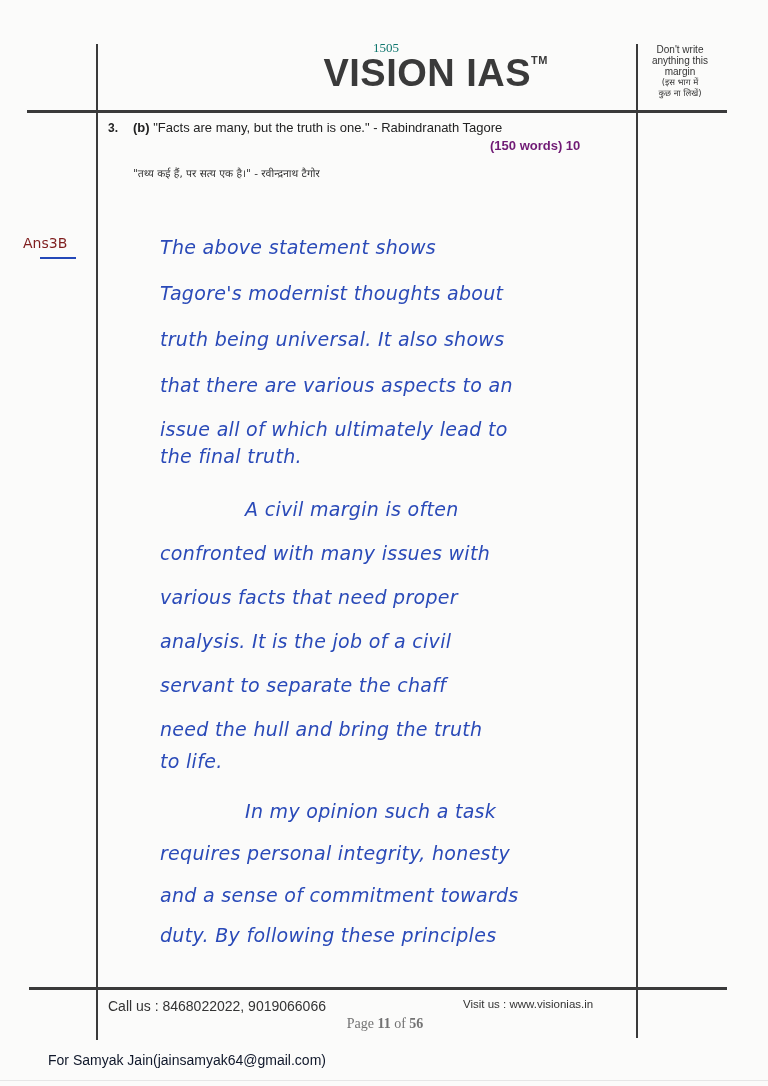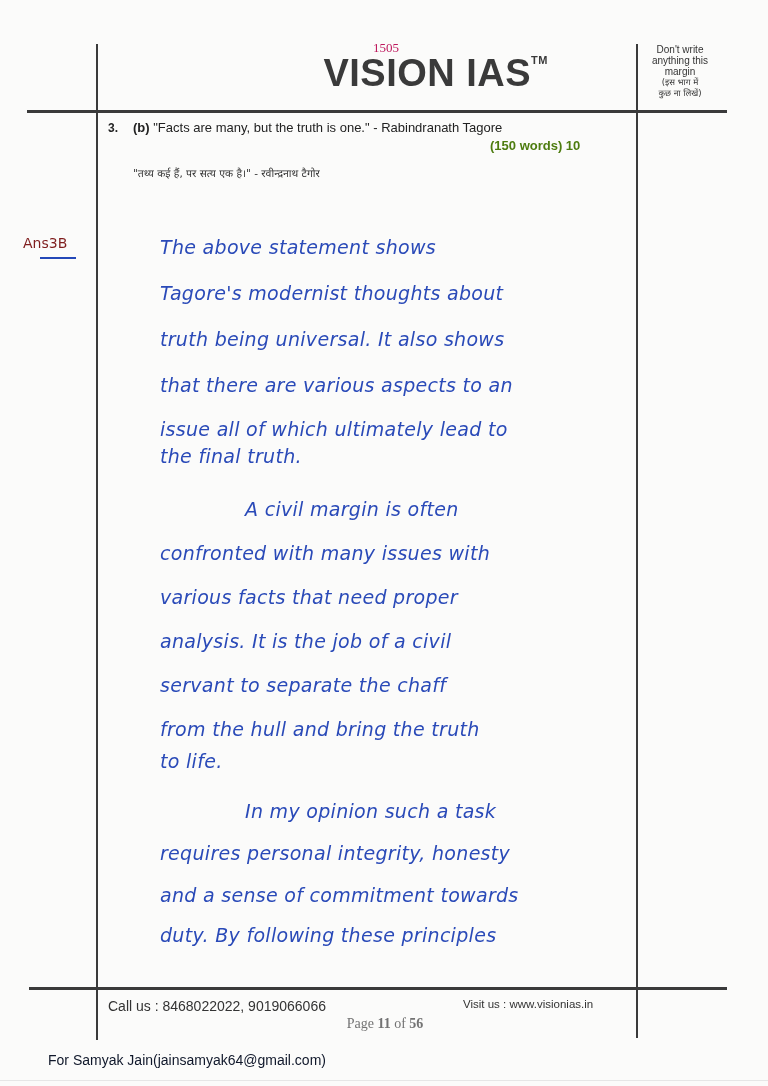--- a/index.html
+++ b/index.html
@@ -6,32 +6,32 @@
   body {
     width: 768px; height: 1086px; position: relative; overflow: hidden;
     background: #fbfbfa;
     font-family: "Liberation Sans", sans-serif;
     color: #222;
   }
   .vline { position: absolute; width: 2px; background: #3a3a3a; }
   .hline { position: absolute; height: 3px; background: #3a3a3a; }
 
   #code-num { position: absolute; left: 346px; top: 40px; width: 80px; text-align: center;
-    font-family: "Liberation Serif", serif; font-size: 13px; color: #be185d; }
+    font-family: "Liberation Serif", serif; font-size: 13px; color: #0f766e; }
   #brand { position: absolute; left: 228px; top: 52px; width: 320px; text-align: right;
     font-family: "Liberation Sans", sans-serif; font-weight: 700; font-size: 38px; letter-spacing: 0.5px; color: #3a3a3a; }
   #brand sup { font-size: 11px; font-weight: 700; vertical-align: top; position: relative; top: 2px; }
 
   #margin-note { position: absolute; left: 640px; top: 44px; width: 80px; text-align: center;
     font-size: 10px; line-height: 11px; color: #333; }
 
   #q-number { position: absolute; left: 108px; top: 121px; font-weight: 700; font-size: 12px; color: #222; }
   #q-text { position: absolute; left: 133px; top: 120px; font-size: 13px; color: #222; }
   #q-text b { font-weight: 700; }
-  #q-marks { position: absolute; left: 490px; top: 138px; font-weight: 700; font-size: 13px; color: #4d7c0f; }
+  #q-marks { position: absolute; left: 490px; top: 138px; font-weight: 700; font-size: 13px; color: #701a75; }
   #q-hindi { position: absolute; left: 133px; top: 166px; font-family: "DejaVu Sans", sans-serif; font-size: 10.5px; color: #333; }
 
   .ink { color: #7f1d1d; font-family: "DejaVu Sans", sans-serif; }
   #ans-label { position: absolute; left: 23px; top: 235px; font-size: 14px; }
   #ans-label-ul { position: absolute; left: 40px; top: 257px; width: 36px; height: 1.5px; background: #2448b8; }
 
   .hw { position: absolute; left: 160px; font-size: 19px; white-space: nowrap; letter-spacing: 0.3px;
     font-family: "DejaVu Sans", sans-serif; font-style: italic; color: #2a4ab8; }
   .hw.indent { left: 245px; }
 
@@ -74,21 +74,21 @@
 <div class="hw" style="top:328px;">truth being universal. It also shows</div>
 <div class="hw" style="top:374px;">that there are various aspects to an</div>
 <div class="hw" style="top:418px;">issue all of which ultimately lead to</div>
 
 <div class="hw" style="top:445px;">the final truth.</div>
 <div class="hw indent" style="top:498px;">A civil margin is often</div>
 <div class="hw" style="top:542px;">confronted with many issues with</div>
 <div class="hw" style="top:586px;">various facts that need proper</div>
 <div class="hw" style="top:630px;">analysis. It is the job of a civil</div>
 <div class="hw" style="top:674px;">servant to separate the chaff</div>
-<div class="hw" style="top:718px;">from the hull and bring the truth</div>
+<div class="hw" style="top:718px;">need the hull and bring the truth</div>
 <div class="hw" style="top:750px;">to life.</div>
 <div class="hw indent" style="top:800px;">In my opinion such a task</div>
 <div class="hw" style="top:842px;">requires personal integrity, honesty</div>
 <div class="hw" style="top:884px;">and a sense of commitment towards</div>
 <div class="hw" style="top:924px;">duty. By following these principles</div>
 
 <div id="footer-call">Call us : 8468022022, 9019066066</div>
 <div id="footer-visit">Visit us : www.visionias.in</div>
 <div id="footer-page">
   <span>Page</span>

